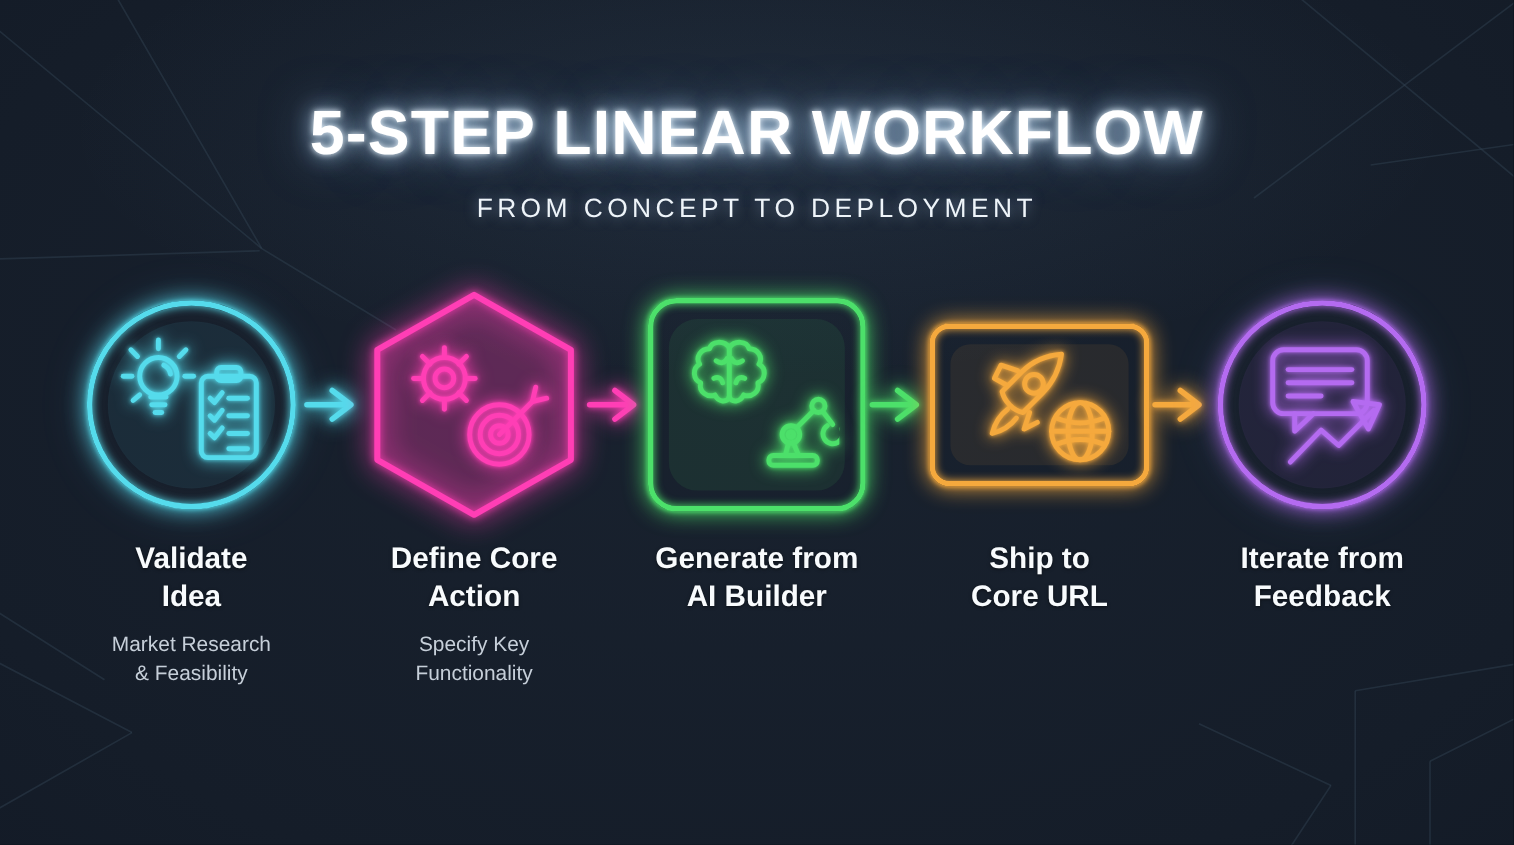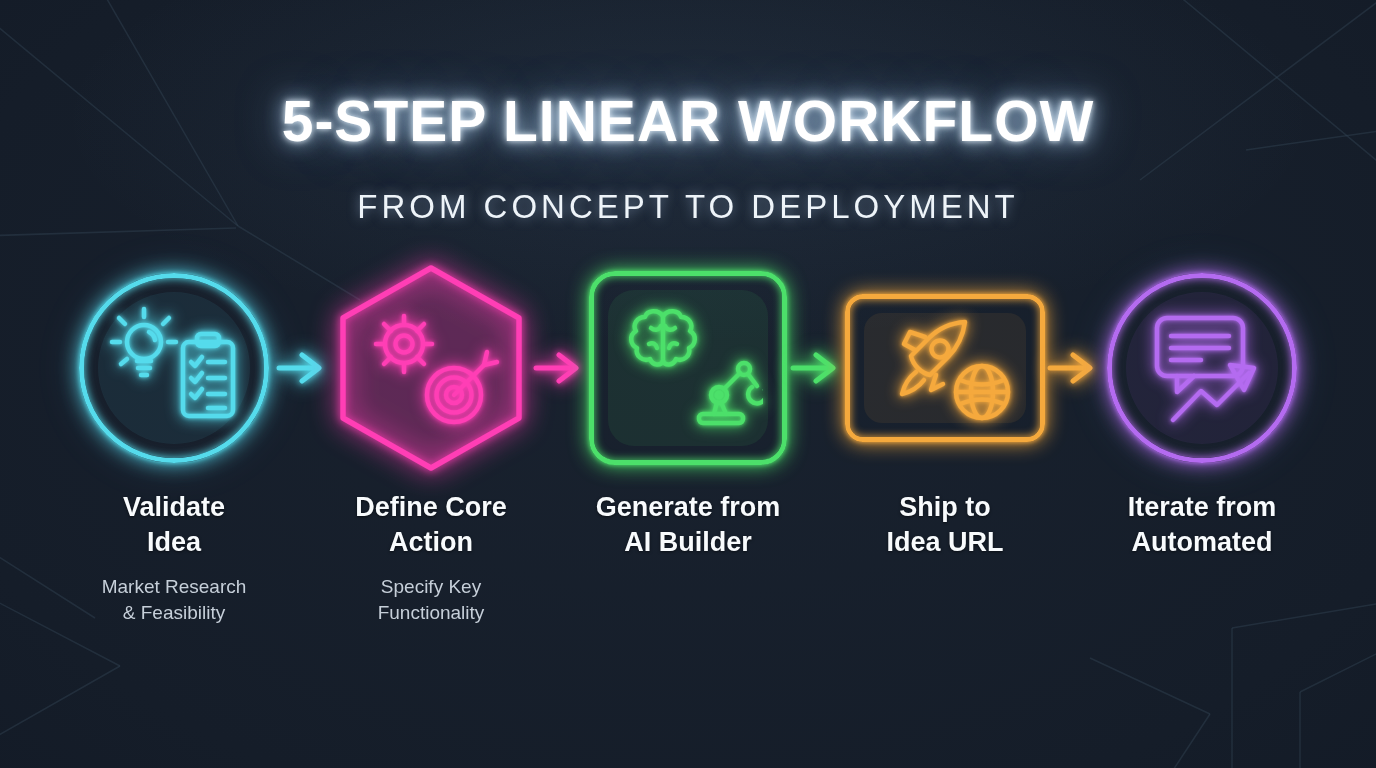--- a/index.html
+++ b/index.html
@@ -12,21 +12,21 @@
   }
   .bg-lines{position:absolute;inset:0;}
   .bg-lines path{stroke:#324555;stroke-width:1.5;fill:none;opacity:.45;}
 
   .hdr{position:absolute;top:0;left:0;width:100%;text-align:center;}
   .title{
     margin:0;margin-top:88px;font-size:57px;font-weight:bold;letter-spacing:1px;color:#ffffff;
     text-shadow:0 0 6px #eaf6ff,0 0 20px #bfe2ff,0 0 46px rgba(140,190,255,.55);
   }
   .subtitle{
-    margin-top:34px;font-size:33px;letter-spacing:4px;color:#eef4f9;
+    margin-top:22px;font-size:24px;letter-spacing:4px;color:#eef4f9;
     text-shadow:0 0 12px rgba(190,220,255,.5);
   }
 
   .flow{
     position:absolute;left:74px;top:262px;
     display:grid;
     grid-template-columns:200px 57px 200px 57px 200px 57px 200px 57px 200px;
   }
   .cell,.acell{grid-row:1;display:flex;align-items:center;justify-content:center;height:212px;position:relative;}
 
@@ -269,21 +269,21 @@
 Idea</div>
       <div class="step-sub">Market Research
 &amp; Feasibility</div>
     </div>
     <div class="label lc3">
       <div class="step-title">Generate from
 AI Builder</div>
     </div>
     <div class="label lc4">
       <div class="step-title">Ship to
-Idea URL</div>
+Core URL</div>
     </div>
     <div class="label lc5">
       <div class="step-title">Iterate from
-Automated</div>
+Feedback</div>
     </div>
 
   </div>
 </div>
 
 </body></html>

